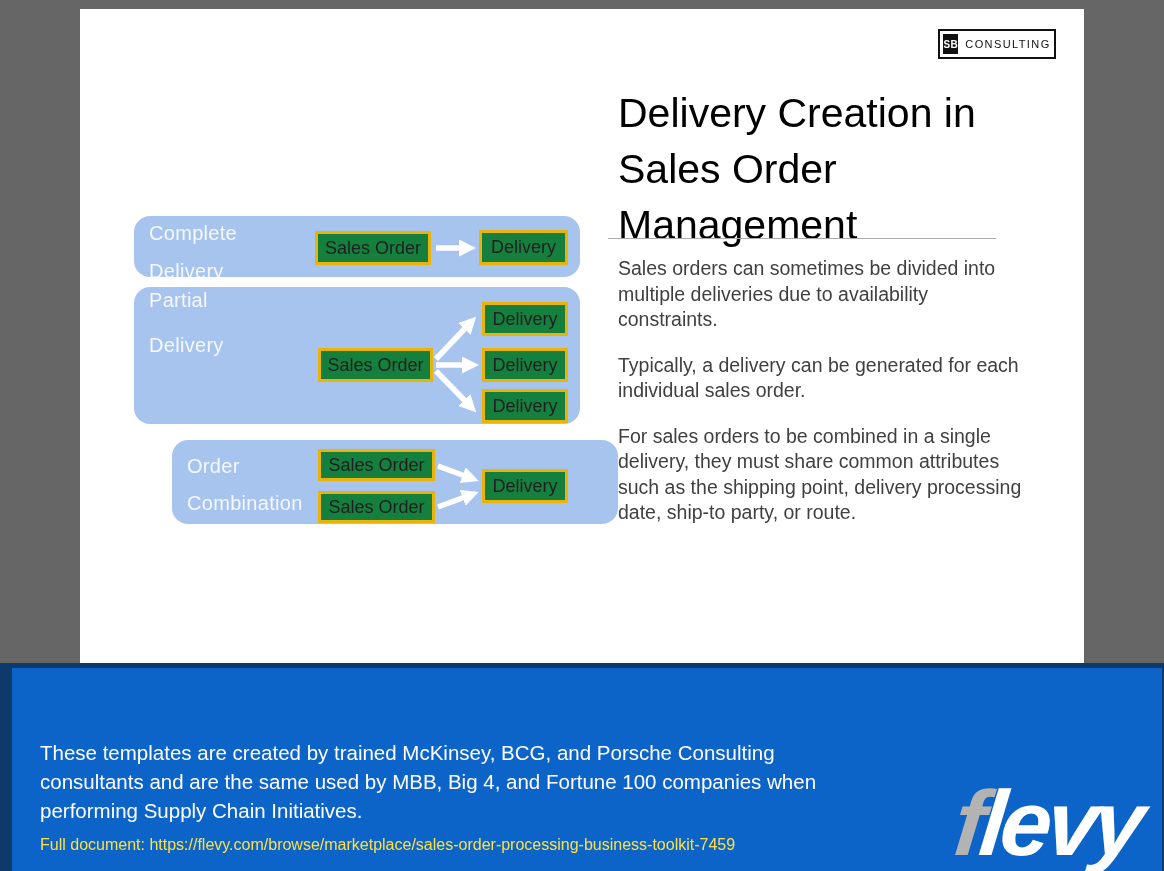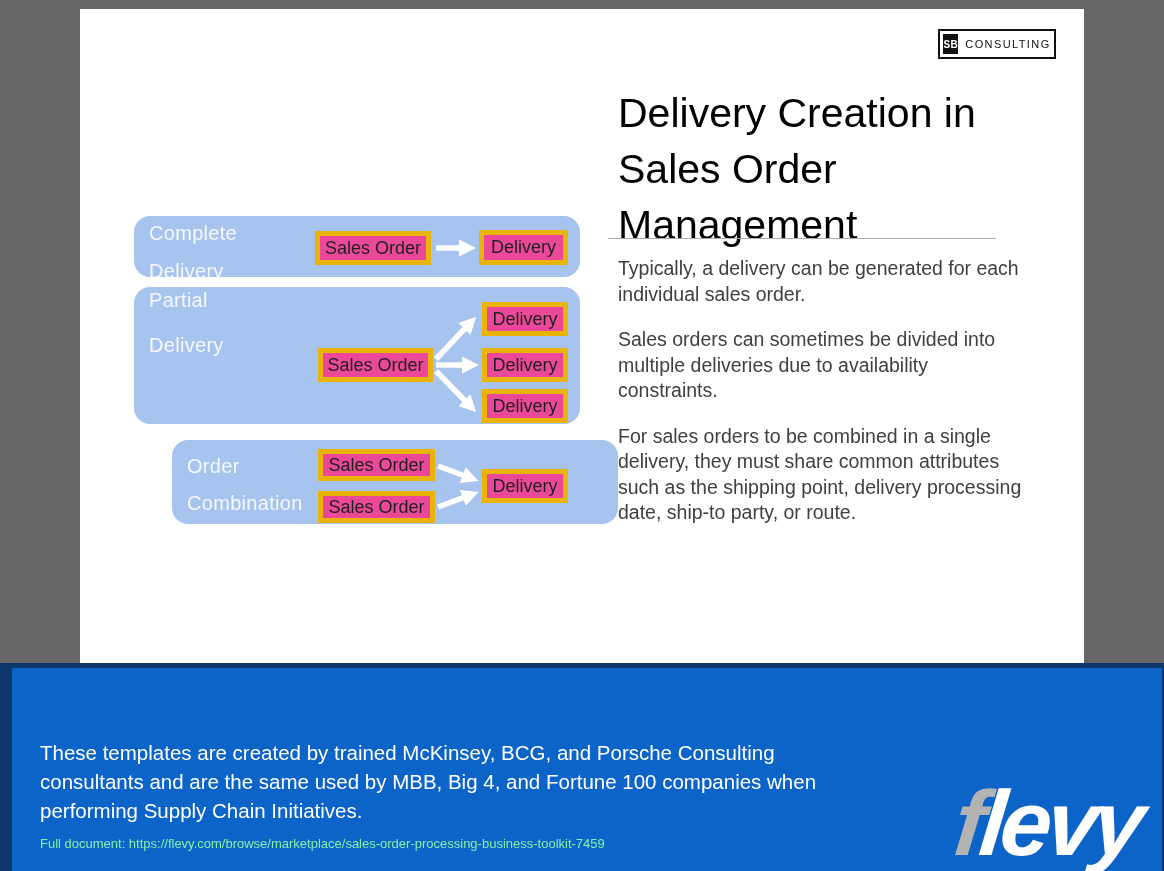--- a/index.html
+++ b/index.html
@@ -23,56 +23,56 @@
     font-size:19.5px; line-height:25.5px; color:#404040; }
   .body-text p { margin-bottom:20px; }
 
   
   .group { position:absolute; left:54px; width:446px; background:#a7c4ef; border-radius:16px; overflow:hidden; }
   .g1 { top:207px; height:61px; }
   .g2 { top:278px; height:137px; }
   .g3 { top:431px; height:84px;margin-left:38px; }
   .group .lbl { position:absolute; left:15px; font-size:20px; color:#f5f8fe; letter-spacing:0.3px; }
 
-  .node { position:absolute; background:#ec4899; border:5px solid #eab308;
+  .node { position:absolute; background:#15803d; border:3px solid #eab308;
     display:flex; align-items:center; justify-content:center;
     font-size:18px; color:#1f1f1f; white-space:nowrap; }
 
   .arrows { position:absolute; left:0; top:0; width:1004px; height:654px; pointer-events:none; }
 
   
   .footer { position:absolute; left:0; top:663px; width:1164px; height:208px; background:#0d3a6b; }
   .footer-panel { position:absolute; left:12px; top:5px; right:2px; bottom:0; background:#0c63c8; }
   .footer-title { position:absolute; left:28px; top:18px; color:#ffffff; font-size:30px; white-space:nowrap; }
   .footer-title .b { font-weight:700; }
   .footer-title .r { font-weight:400; opacity:0.95; }
   .footer-desc { position:absolute; left:28px; top:70px; width:780px;
     color:#ffffff; font-size:20.5px; line-height:29px; font-weight:400; }
-  .footer-link { position:absolute; left:28px; top:168px; color:#86efac; font-size:13px; text-decoration:none; }
+  .footer-link { position:absolute; left:28px; top:168px; color:#fde047; font-size:16px; text-decoration:none; }
   .flevy-logo { position:absolute; right:22px; bottom:2px; font-size:92px; font-weight:700; font-style:italic;
     letter-spacing:-5px; transform:skewX(-6deg); line-height:1; }
   .flevy-logo .f1 { color:#b3b3b3; }
   .flevy-logo .f2 { color:#ffffff; }
 </style>
 </head>
 <body>
 
 <div class="slide">
 
   <div class="sb-logo">
     <span class="sq">SB</span>
     <span class="nm">CONSULTING</span>
   </div>
 
   <div class="slide-title">Delivery Creation in Sales Order Management</div>
   <div class="title-rule"></div>
 
   <div class="body-text">
+    <p>Sales orders can sometimes be divided into multiple deliveries due to availability constraints.</p>
     <p>Typically, a delivery can be generated for each individual sales order.</p>
-    <p>Sales orders can sometimes be divided into multiple deliveries due to availability constraints.</p>
     <p>For sales orders to be combined in a single delivery, they must share common attributes such as the shipping point, delivery processing date, ship-to party, or route.</p>
   </div>
 
   <div class="group g1">
     <div class="lbl" style="top:6px">Complete</div>
     <div class="lbl" style="top:44px">Delivery</div>
   </div>
 
   <div class="group g2">
     <div class="lbl" style="top:2px">Partial</div>

